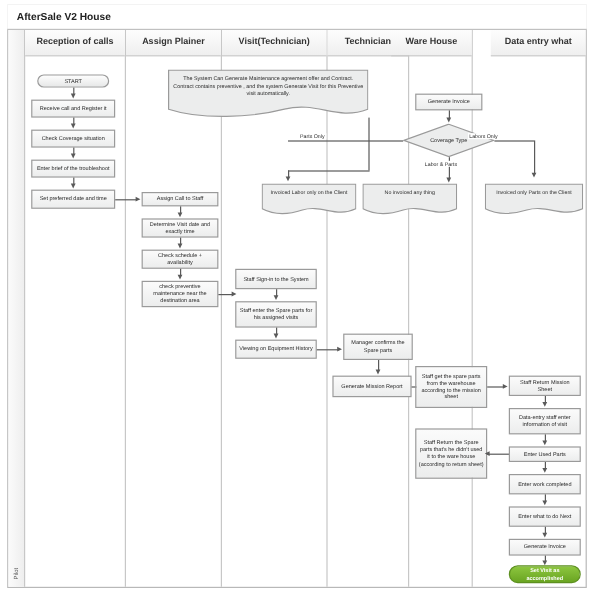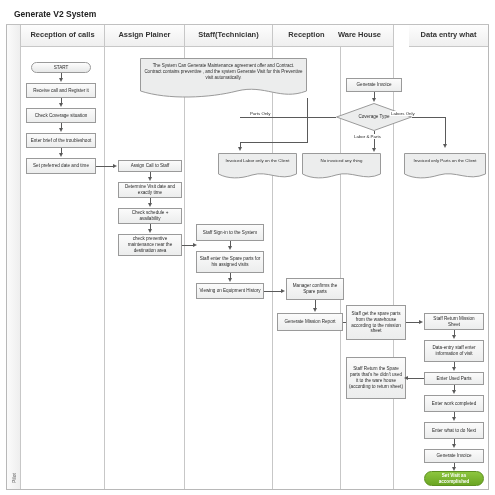--- a/index.html
+++ b/index.html
@@ -114,38 +114,38 @@
   }
 </style>
 </head>
 <body>
 
 <div id="canvas">
 
   <div class="outer-frame"></div>
 
   <div class="title-bar">
-    <span>Generate V2 System</span>
+    <span>AfterSale V2 House</span>
   </div>
 
   <div class="phase-bar">
     <span class="phase-label">Pilot</span>
   </div>
 
   <div class="lane" style="left:21px;width:84px;">
     <div class="lane-head">Reception of calls</div>
   </div>
   <div class="lane" style="left:105px;width:80px;">
     <div class="lane-head">Assign Plainer</div>
   </div>
   <div class="lane" style="left:185px;width:88px;">
-    <div class="lane-head">Staff(Technician)</div>
+    <div class="lane-head">Visit(Technician)</div>
   </div>
   <div class="lane" style="left:273px;width:68px;">
-    <div class="lane-head">Reception</div>
+    <div class="lane-head">Technician</div>
   </div>
   <div class="lane" style="left:326px;width:68px;">
     <div class="lane-head">Ware House</div>
   </div>
   <div class="lane" style="left:409px;width:79px;border-right:none;">
     <div class="lane-head">Data entry what</div>
   </div>
 
   <div class="node terminal" style="left:31px;top:62px;width:60px;height:11px;">START</div>
   <div class="conn v" style="left:61px;top:73px;height:6px;"></div>

